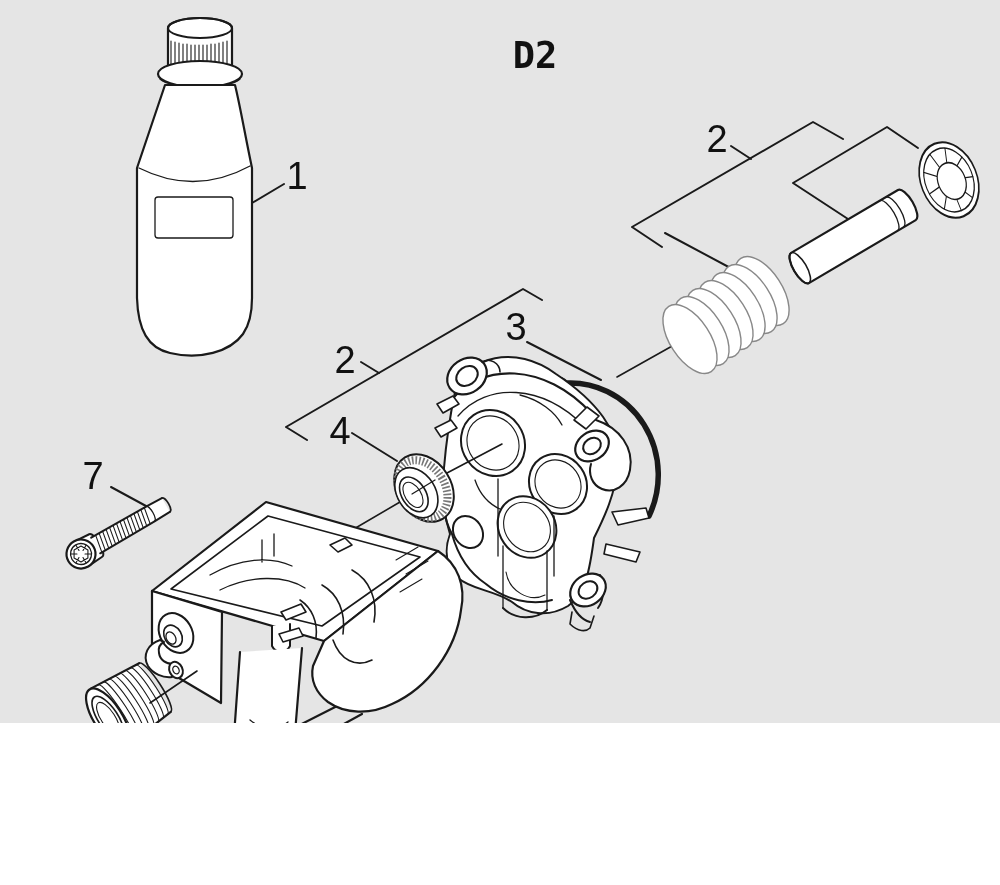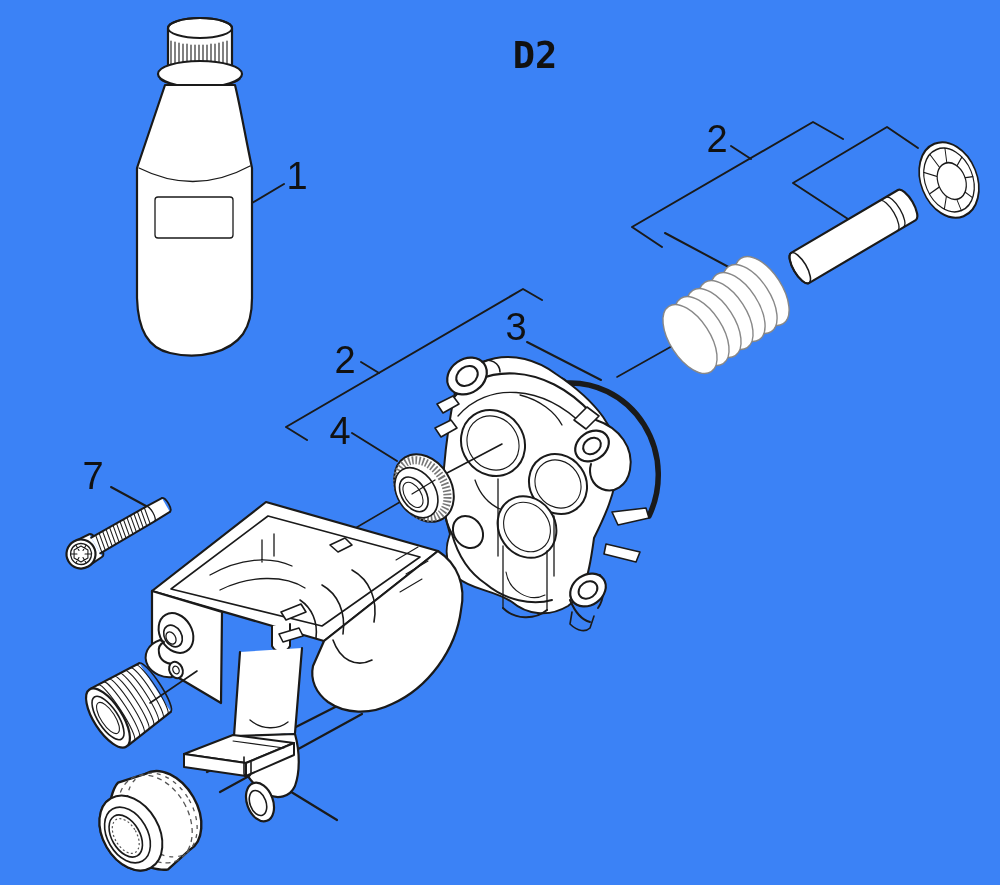--- a/index.html
+++ b/index.html
@@ -1,16 +1,16 @@
 <!DOCTYPE html>
 <html><head>
 <meta charset="utf-8">
 <style>
   html,body{margin:0;padding:0;background:#fff;}
-  .stage{position:relative;width:1000px;height:885px;background:#3b82f6;overflow:hidden;
+  .stage{position:relative;width:1000px;height:723px;background:#e5e5e5;overflow:hidden;
          font-family:"Liberation Sans", sans-serif;}
   svg{display:block}
   .ln{stroke:#1a1a1a;fill:none;stroke-linecap:round;stroke-linejoin:round;}
   .w1{stroke-width:1.1}.w13{stroke-width:1.3}.w16{stroke-width:1.6}.w2{stroke-width:2}
   .w22{stroke-width:2.2}.w24{stroke-width:2.4}
   .wf{fill:#ffffff;}
   .lt{stroke:#888;fill:#fff;stroke-width:1.4;}
   .callout{font-family:"Liberation Sans", sans-serif;font-size:38px;fill:#111;}
   .title{font-family:"DejaVu Sans Mono", monospace;font-weight:bold;font-size:37px;fill:#111;}
 </style>

